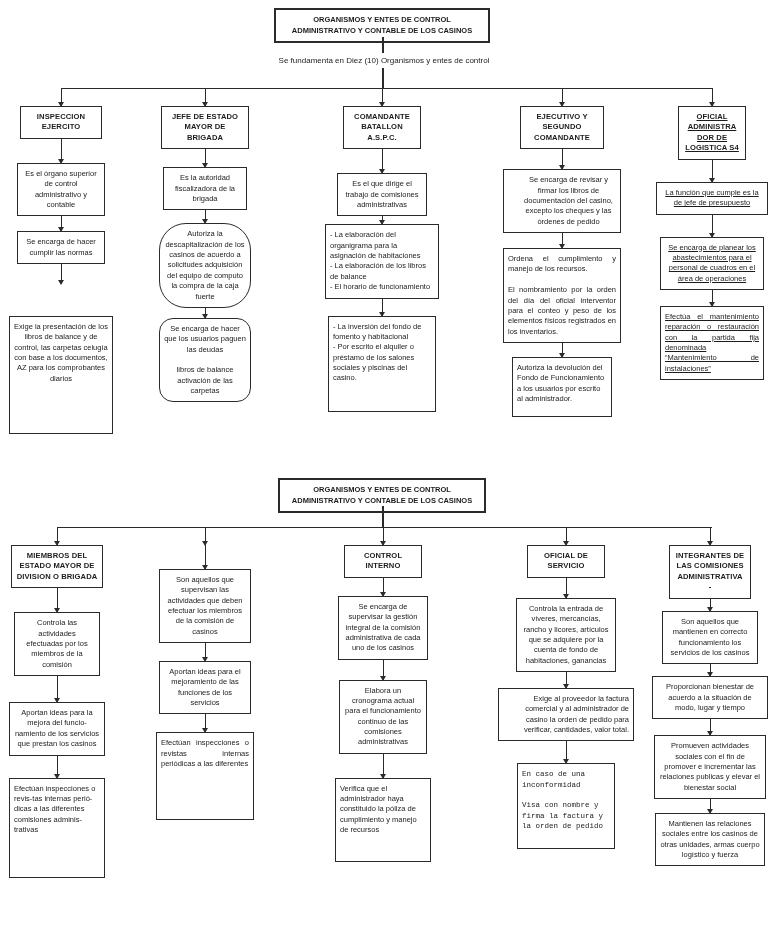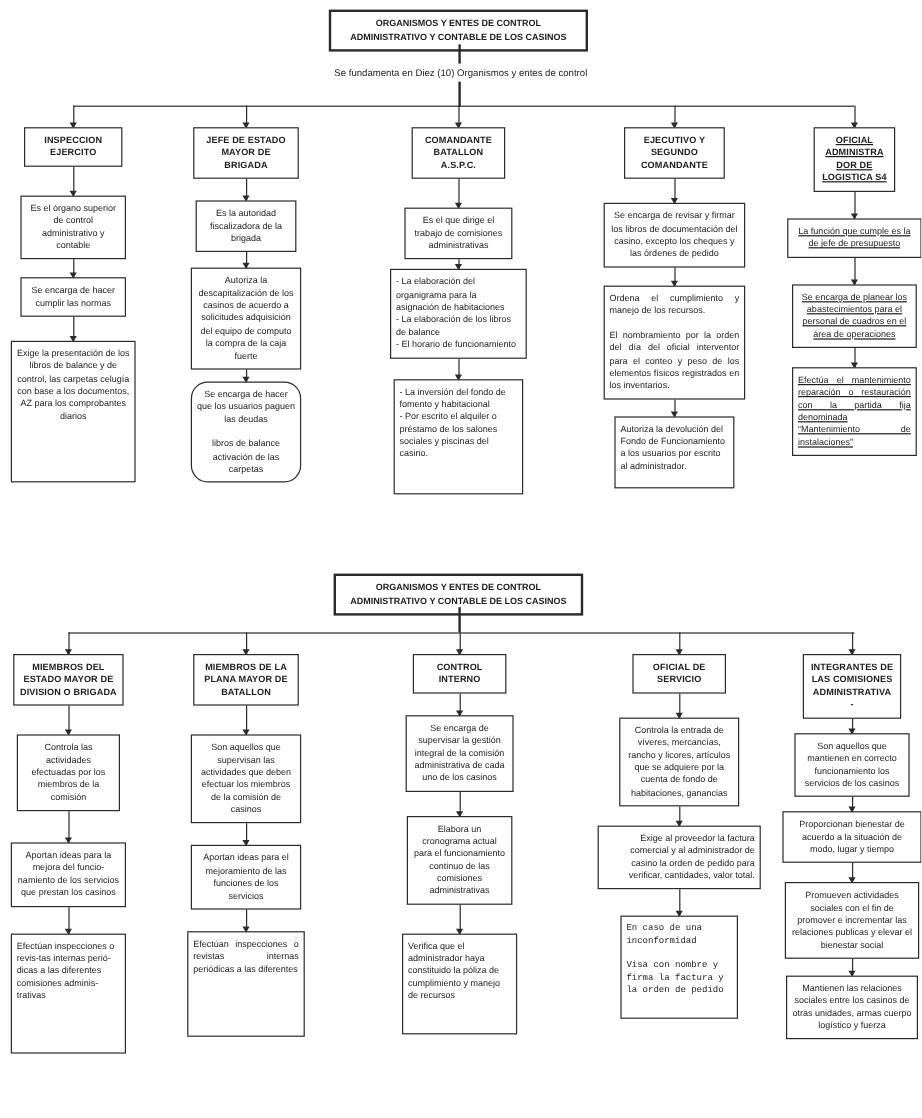--- a/index.html
+++ b/index.html
@@ -41,29 +41,29 @@
   <div class="ar abs" style="left:562px;top:88px;height:18px;"></div>
   <div class="ar abs" style="left:712px;top:88px;height:18px;"></div>
 
   <div class="col" style="left:8px;top:106px;width:106px;">
     <div class="bx hdr" style="width:82px;">INSPECCION EJERCITO</div>
     <div class="ar" style="height:24px;"></div>
     <div class="bx" style="width:88px;">Es el órgano superior de control administrativo y contable</div>
     <div class="ar" style="height:15px;"></div>
     <div class="bx" style="width:88px;">Se encarga de hacer cumplir las normas</div>
     <div class="ar" style="height:20px;"></div>
-    <div class="bx" style="width:104px;min-height:118px;">Exige la presentación de los libros de balance y de control, las carpetas celugía con base a los documentos, AZ para los comprobantes diarios</div>
+    <div class="bx" style="width:104px;min-height:118px;margin-top:32px;">Exige la presentación de los libros de balance y de control, las carpetas celugía con base a los documentos, AZ para los comprobantes diarios</div>
   </div>
 
   <div class="col" style="left:152px;top:106px;width:106px;">
     <div class="bx hdr" style="width:88px;">JEFE DE ESTADO MAYOR DE BRIGADA</div>
     <div class="ar" style="height:18px;"></div>
     <div class="bx" style="width:84px;">Es la autoridad fiscalizadora de la brigada</div>
     <div class="ar" style="height:13px;"></div>
-    <div class="bx" style="width:92px;">Autoriza la descapitalización de los casinos de acuerdo a solicitudes adquisición del equipo de computo
+    <div class="bx" style="width:92px;border-radius:27px;">Autoriza la descapitalización de los casinos de acuerdo a solicitudes adquisición del equipo de computo
 la compra de la caja fuerte</div>
     <div class="ar" style="height:10px;"></div>
     <div class="bx" style="width:92px;border-radius:14px;">Se encarga de hacer que los usuarios paguen las deudas
 
 libros de balance activación de las carpetas</div>
   </div>
 
   <div class="col" style="left:325px;top:106px;width:114px;">
     <div class="bx hdr" style="width:78px;">COMANDANTE BATALLON A.S.P.C.</div>
     <div class="ar" style="height:24px;"></div>
@@ -73,21 +73,21 @@
 - La elaboración de los libros de balance
 - El horario de funcionamiento</div>
     <div class="ar" style="height:17px;"></div>
     <div class="bx left" style="width:108px;min-height:96px;">- La inversión del fondo de fomento y habitacional
 - Por escrito el alquiler o préstamo de los salones sociales y piscinas del casino.</div>
   </div>
 
   <div class="col" style="left:502px;top:106px;width:120px;">
     <div class="bx hdr" style="width:84px;">EJECUTIVO Y SEGUNDO COMANDANTE</div>
     <div class="ar" style="height:20px;"></div>
-    <div class="bx" style="width:118px;">Se encarga de revisar y firmar los libros de documentación del casino, excepto los cheques y las órdenes de pedido</div>
+    <div class="bx" style="width:118px;padding-left:17px;">Se encarga de revisar y firmar los libros de documentación del casino, excepto los cheques y las órdenes de pedido</div>
     <div class="ar" style="height:15px;"></div>
     <div class="bx just" style="width:118px;">Ordena el cumplimiento y manejo de los recursos.
 
 El nombramiento por la orden del día del oficial interventor para el conteo y peso de los elementos físicos registrados en los inventarios.</div>
     <div class="ar" style="height:14px;"></div>
     <div class="bx left" style="width:100px;min-height:60px;">Autoriza la devolución del Fondo de Funcionamiento a los usuarios por escrito al administrador.</div>
   </div>
 
   <div class="col" style="left:656px;top:106px;width:112px;text-decoration:underline;">
     <div class="bx hdr" style="width:68px;">OFICIAL ADMINISTRA DOR DE LOGISTICA S4</div>
@@ -114,21 +114,20 @@
     <div class="bx hdr" style="width:92px;">MIEMBROS DEL ESTADO MAYOR DE DIVISION O BRIGADA</div>
     <div class="ar" style="height:24px;"></div>
     <div class="bx" style="width:86px;">Controla las actividades efectuadas por los miembros de la comisión</div>
     <div class="ar" style="height:26px;"></div>
     <div class="bx" style="width:96px;">Aportan ideas para la mejora del funcio-namiento de los servicios que prestan los casinos</div>
     <div class="ar" style="height:22px;"></div>
     <div class="bx left" style="width:96px;min-height:100px;">Efectúan inspecciones o revis-tas internas perió-dicas a las diferentes comisiones adminis-trativas</div>
   </div>
 
   <div class="col" style="left:152px;top:545px;width:106px;">
-    <div class="bx hdr" style="width:88px;">MIEMBROS DE LA PLANA MAYOR DE BATALLON</div>
     <div class="ar" style="height:24px;"></div>
     <div class="bx" style="width:92px;">Son aquellos que supervisan las actividades que deben efectuar los miembros de la comisión de casinos</div>
     <div class="ar" style="height:18px;"></div>
     <div class="bx" style="width:92px;">Aportan ideas para el mejoramiento de las funciones de los servicios</div>
     <div class="ar" style="height:18px;"></div>
     <div class="bx just" style="width:98px;min-height:88px;">Efectúan inspecciones o revistas internas periódicas a las diferentes</div>
   </div>
 
   <div class="col" style="left:328px;top:545px;width:110px;">
     <div class="bx hdr" style="width:78px;">CONTROL INTERNO</div>

